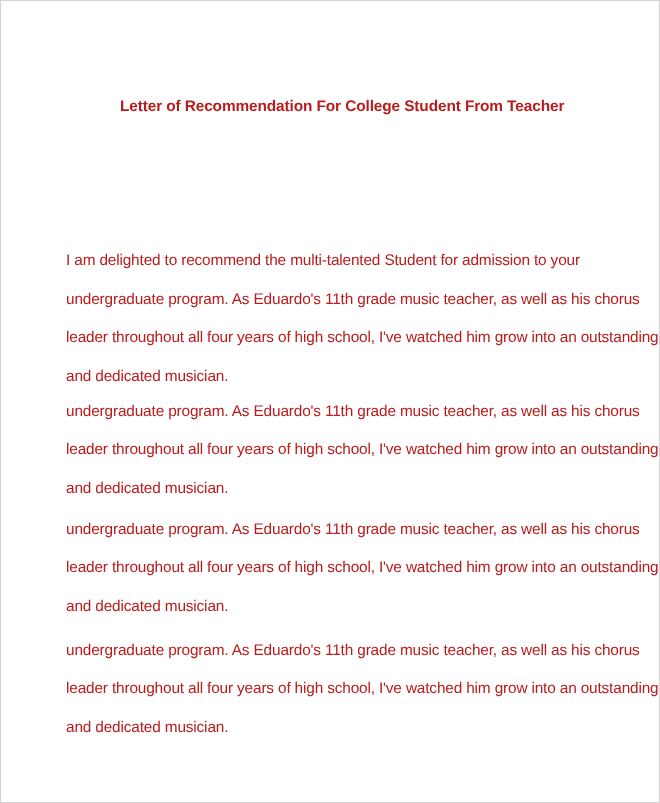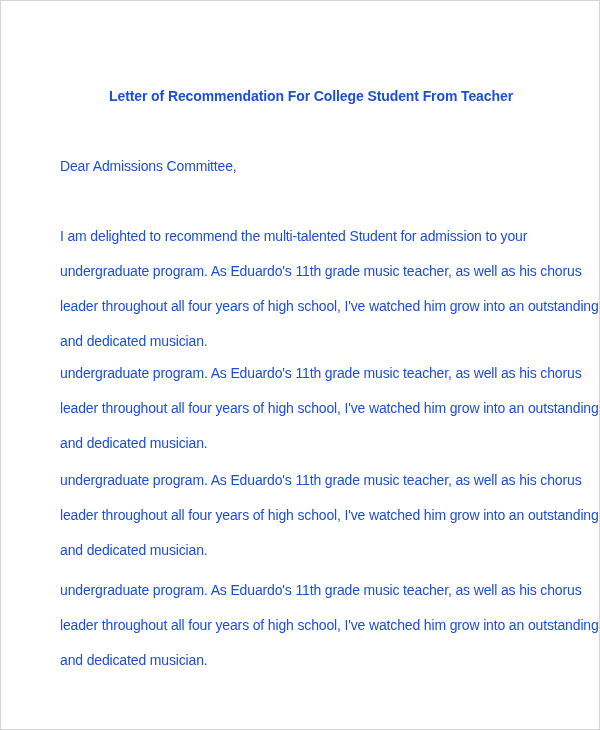--- a/index.html
+++ b/index.html
@@ -15,21 +15,21 @@
     }
     .page {
       position: absolute;
       left: 0;
       top: 0;
       width: 598px;
       height: 728px;
       border: 1px solid #d4d4d4;
       background: #ffffff;
       font-family: "Liberation Sans", sans-serif;
-      color: #1d4ed8;
+      color: #b91c1c;
     }
     .page-title {
       position: absolute;
       top: 87px;
       left: 0;
       width: 620px;
       text-align: center;
       font-weight: bold;
       font-size: 14px;
       letter-spacing: -0.1px;
@@ -41,21 +41,20 @@
       white-space: nowrap;
       letter-spacing: -0.15px;
     }
   </style>
 </head>
 <body>
 
 <div class="page">
   <div class="page-title">Letter of Recommendation For College Student From Teacher</div>
 
-  <div class="line" style="top:157px;">Dear Admissions Committee,</div>
 
   <div>
     <div class="line" style="top:227px;">I am delighted to recommend the multi-talented Student for admission to your</div>
     <div class="line" style="top:262px;">undergraduate program. As Eduardo's 11th grade music teacher, as well as his chorus</div>
     <div class="line" style="top:297px;">leader throughout all four years of high school, I've watched him grow into an outstanding</div>
     <div class="line" style="top:332px;">and dedicated musician.</div>
   </div>
 
   <div>
     <div class="line" style="top:364px;">undergraduate program. As Eduardo's 11th grade music teacher, as well as his chorus</div>

